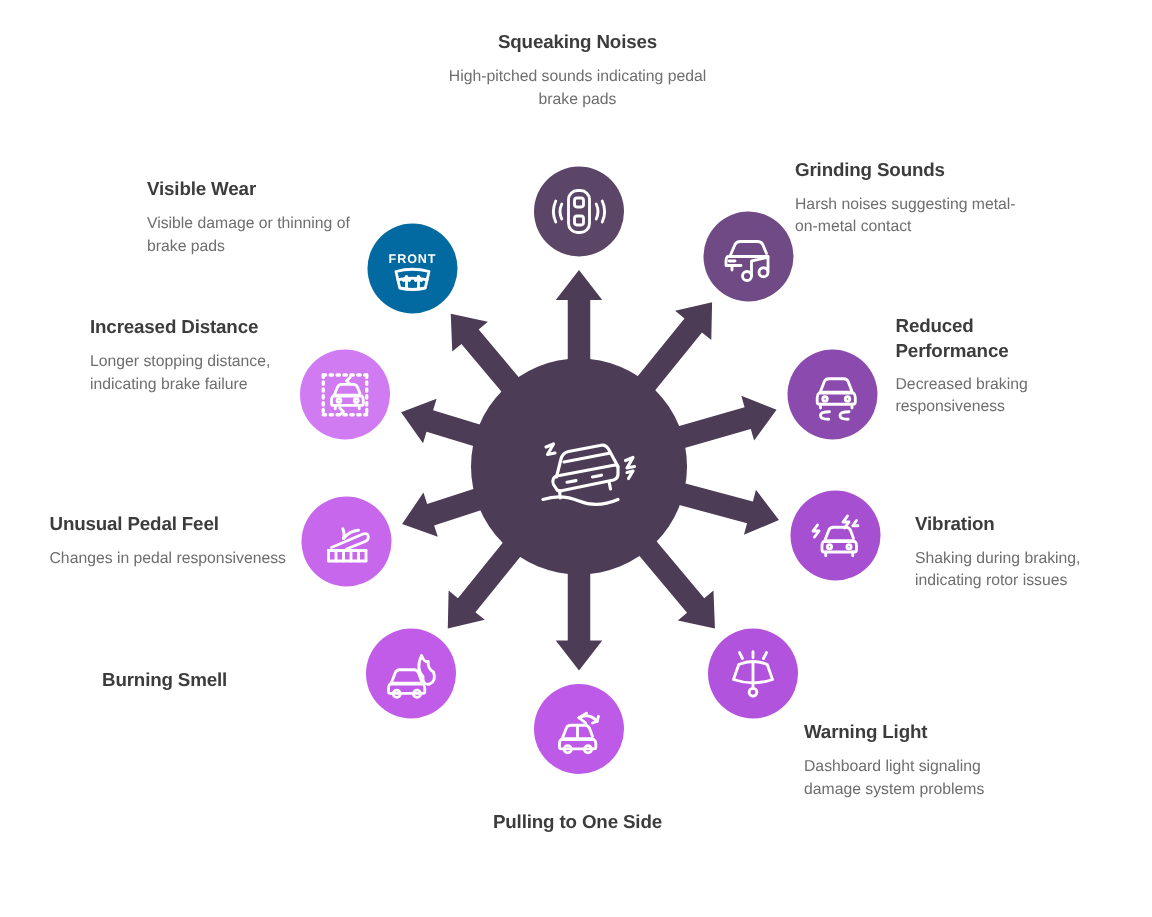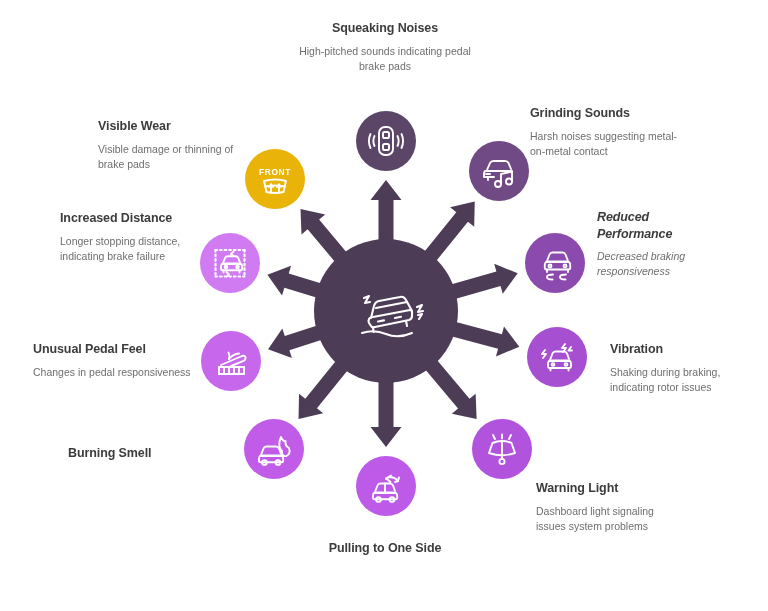--- a/index.html
+++ b/index.html
@@ -142,21 +142,21 @@
               <circle cx="15" cy="23" r="1.5"></circle>
               <circle cx="30" cy="23" r="1.5"></circle>
               <path d="M12 26.5 L12 29"></path>
               <path d="M33 26.5 L33 29"></path>
               <path d="M18 31.5 Q12 31.5 12 34 Q12 36.5 17.5 36.5"></path>
               <path d="M31 31.5 Q25 31.5 25 34 Q25 36.5 30.5 36.5"></path>
             </g>
           </svg>
         </span>
       </div>
-      <div class="node-text ta-l" style="left:597px;top:209px;width:125px;font-style:italic;">
+      <div class="node-text ta-l" style="left:597px;top:209px;width:125px;">
         <p class="node-title">Reduced Performance</p>
         <p class="node-desc">Decreased braking responsiveness</p>
       </div>
       <div class="badge" style="left:527.0px;top:326.8px;background:#A64FD0;">
         <span>
           <svg width="40" height="40" viewBox="0 0 40 40">
             <g fill="none" stroke="#ffffff" stroke-width="1.9" stroke-linecap="round" stroke-linejoin="round">
               <path d="M13 23 L15.5 16.5 Q16.3 14.5 18.5 14.5 L27 14.5 Q29 14.5 30 16.5 L32 22"></path>
               <path d="M12 24 Q11 25 11 26.8 L11 29.5 Q11 31 12.4 31 L32.6 31 Q34 31 34 29.5 L34 26.8 Q34 25 33 24 Z"></path>
               <path d="M14.5 23.5 L31 23.5"></path>
@@ -185,21 +185,21 @@
               <circle cx="20" cy="32.5" r="2.6"></circle>
               <path d="M13 10 L11 6"></path>
               <path d="M20 9.5 L20 5.5"></path>
               <path d="M27 10 L29 6"></path>
             </g>
           </svg>
         </span>
       </div>
       <div class="node-text ta-l" style="left:536px;top:445px;width:150px;margin-top:35px;">
         <p class="node-title">Warning Light</p>
-        <p class="node-desc">Dashboard light signaling issues system problems</p>
+        <p class="node-desc">Dashboard light signaling damage system problems</p>
       </div>
       <div class="badge" style="left:356.0px;top:456.0px;background:#BD5AE8;">
         <span>
           <svg width="40" height="40" viewBox="0 0 40 40">
             <g fill="none" stroke="#ffffff" stroke-width="1.9" stroke-linecap="round" stroke-linejoin="round">
               <path d="M9 26 L11.5 19.5 Q12.3 17.5 14.5 17.5 L24 17.5 Q26 17.5 27 19.5 L29 25"></path>
               <path d="M8 27 Q7 28 7 29.8 L7 32 Q7 33.2 8.3 33.2 L30 33.2 Q31.2 33.2 31.2 32 L31.2 29.8 Q31.2 28 30 27 Z"></path>
               <path d="M10.5 26.5 L28 26.5"></path>
               <circle cx="12.5" cy="33.5" r="2.4"></circle>
               <circle cx="26" cy="33.5" r="2.4"></circle>
@@ -276,21 +276,21 @@
               <path d="M23.5 8.5 L21 11 L23.5 13"></path>
               <path d="M16.5 29 L19 31.5 L16.5 33.5"></path>
             </g>
           </svg>
         </span>
       </div>
       <div class="node-text ta-r" style="left:60px;top:210px;width:130px;">
         <p class="node-title">Increased Distance</p>
         <p class="node-desc">Longer stopping distance, indicating brake failure</p>
       </div>
-      <div class="badge" style="left:245.4px;top:149.2px;background:#eab308;">
+      <div class="badge" style="left:245.4px;top:149.2px;background:#0369a1;">
         <span>
           <svg width="40" height="40" viewBox="0 0 40 40">
             <g fill="none" stroke="#ffffff" stroke-width="1.9" stroke-linecap="round" stroke-linejoin="round">
               <path d="M9 22 Q20 19 31 22 L28.5 33 Q20 35 11.5 33 Z"></path>
               <path d="M10.3 27.5 Q20 25.5 29.7 27.5"></path>
               <path d="M16 33 L16 25.5"></path>
               <path d="M16 25.5 L14 28"></path>
               <path d="M16 25.5 L18 28"></path>
               <path d="M24 33 L24 25.5"></path>
               <path d="M24 25.5 L22 28"></path>

